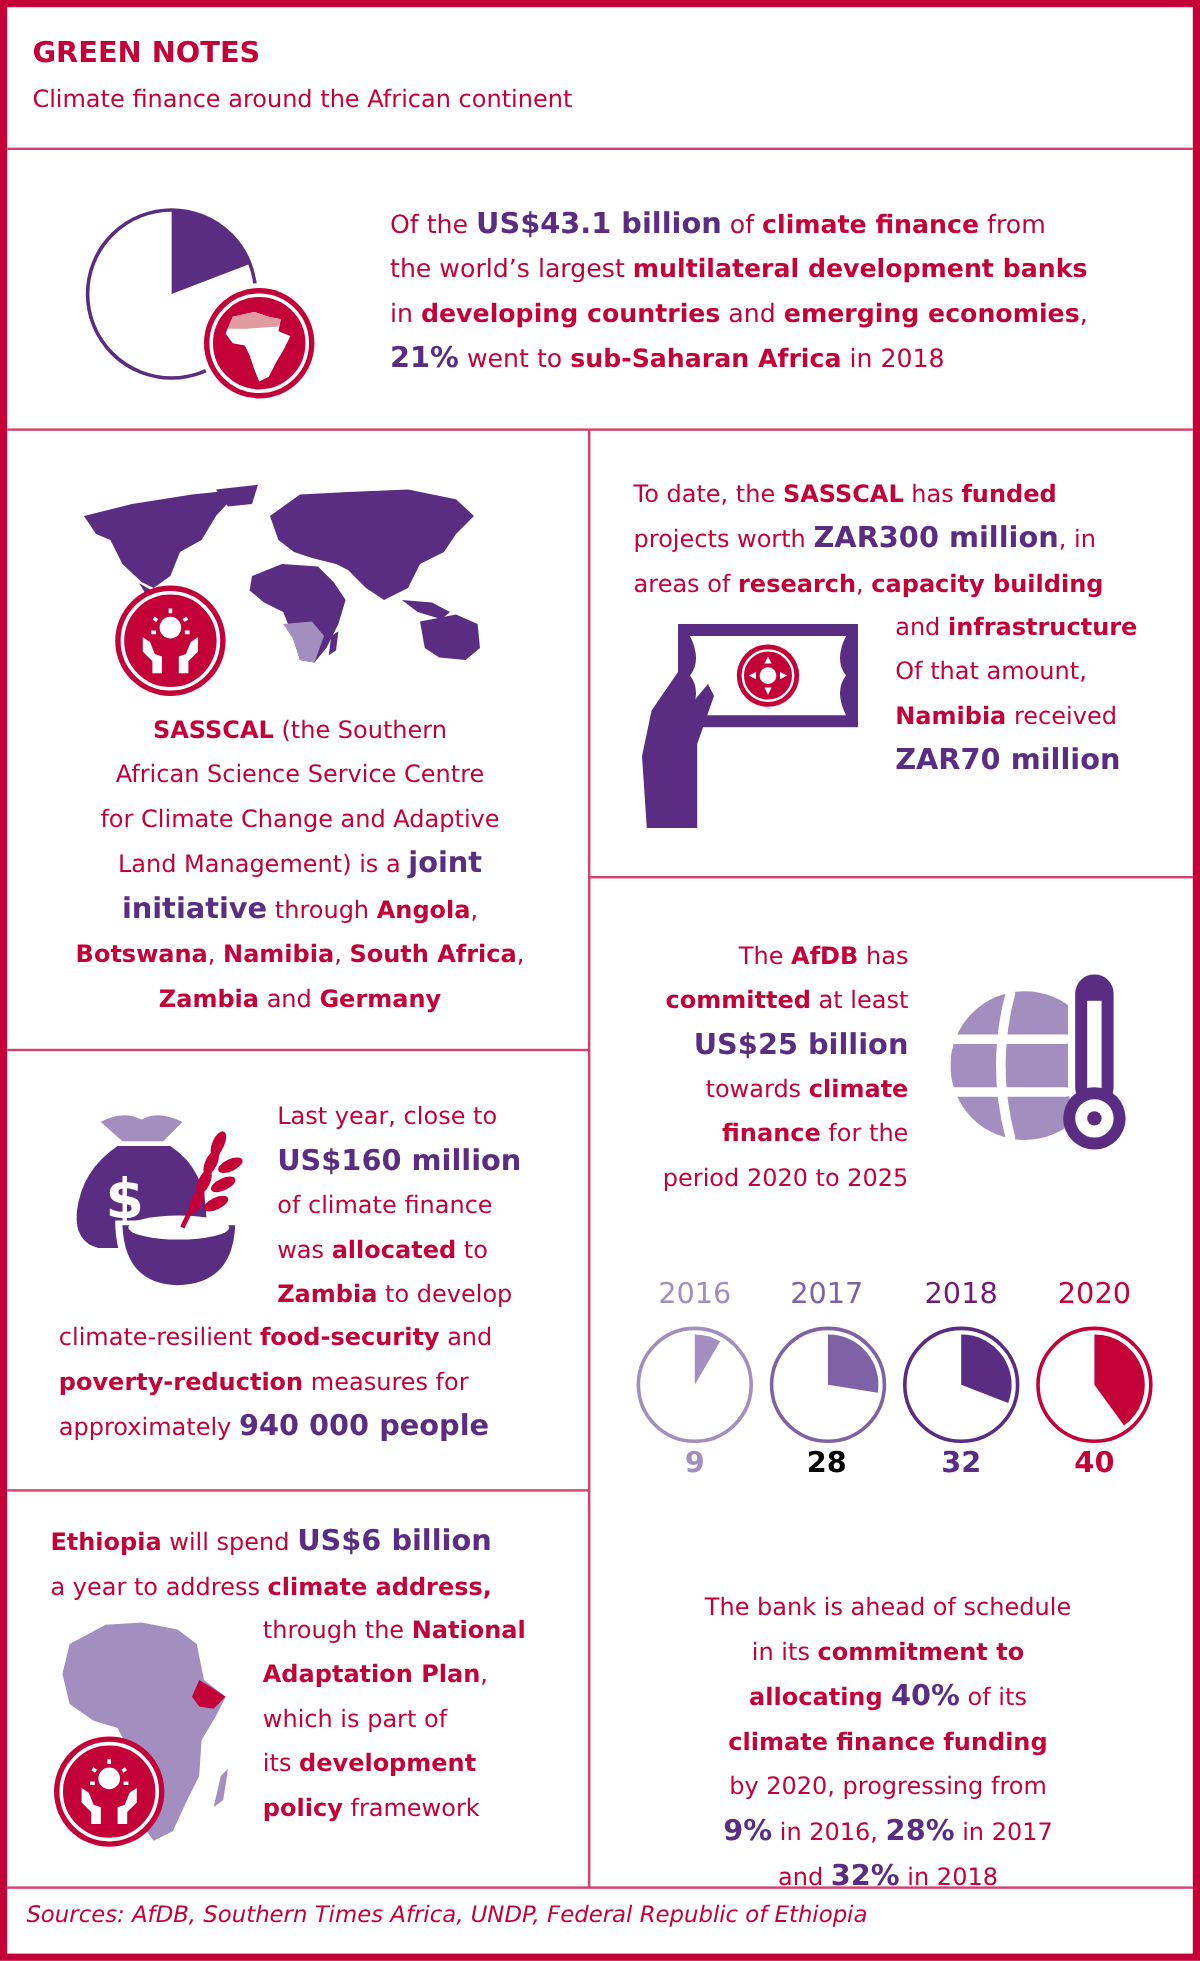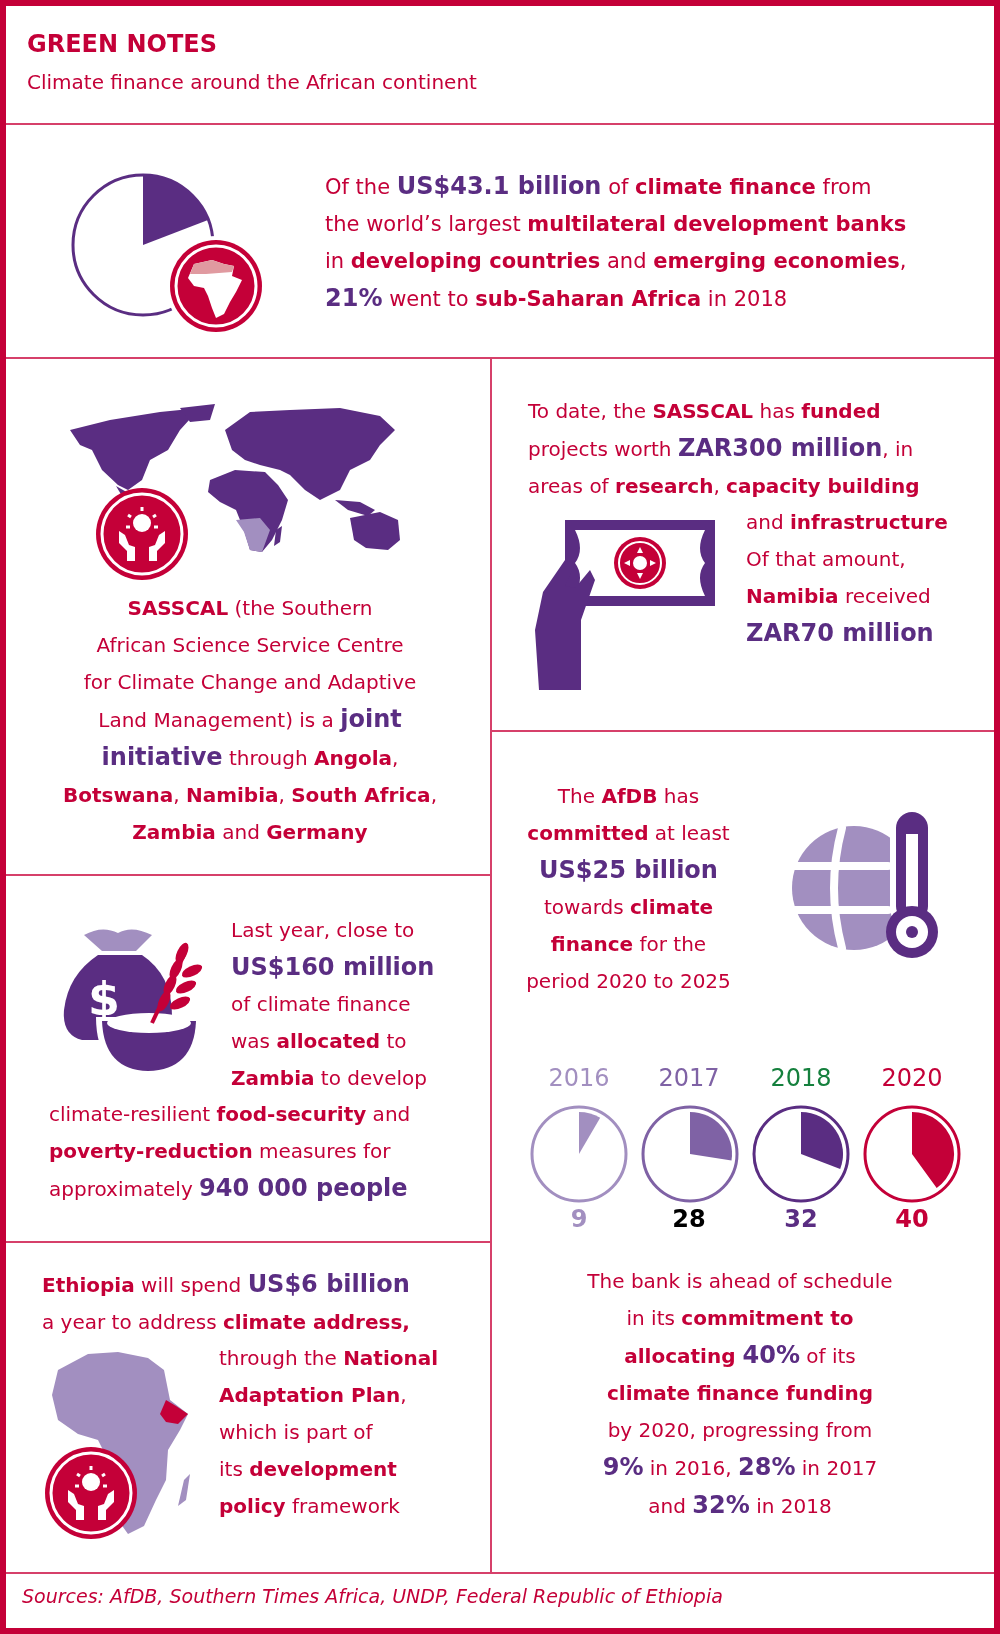--- a/index.html
+++ b/index.html
@@ -6,21 +6,21 @@
   html, body { width: 1000px; height: 1634px; background: #fff; overflow: hidden; }
   body { font-family: "DejaVu Sans", sans-serif; color: #c40038; }
   .frame { position: absolute; left: 0; top: 0; width: 1000px; height: 1634px; border: 6px solid #c40038; }
   .hline { position: absolute; height: 2px; background: #d6406a; }
   .vline { position: absolute; width: 2px; background: #d6406a; }
   .b { font-weight: bold; }
   .p { color: #5a2d82; font-weight: bold; }
   .big { font-size: 24px; }
   .txt { position: absolute; font-size: 20px; line-height: 37px; }
   .center { text-align: center; }
-  .right { text-align: center; }
+  .right { text-align: right; }
   #title { position: absolute; left: 27px; top: 30px; font-size: 24px; font-weight: bold; }
   #subtitle { position: absolute; left: 27px; top: 70px; font-size: 20px; }
   #footer { position: absolute; left: 22px; top: 1585px; font-size: 19px; font-style: italic; }
   svg { position: absolute; }
   .year { position: absolute; font-size: 24px; font-weight: normal; width: 110px; text-align: center; }
   .val { position: absolute; font-size: 24px; font-weight: bold; width: 110px; text-align: center; }
 </style>
 </head>
 <body>
 
@@ -142,21 +142,21 @@
   <rect x="98" y="10" width="40" height="110" rx="20" fill="#fff"></rect>
   <rect x="104" y="4" width="32" height="110" rx="16" fill="#5a2d82"></rect>
   <rect x="114" y="26" width="12" height="92" fill="#fff"></rect>
   <circle cx="120" cy="124" r="26" fill="#5a2d82"></circle>
   <circle cx="120" cy="124" r="16" fill="#fff"></circle>
   <circle cx="120" cy="124" r="6" fill="#5a2d82"></circle>
 </svg>
 
 <div class="year" style="left:524px; top:1064px; color:#a28fc0;">2016</div>
 <div class="year" style="left:634px; top:1064px; color:#7f62a5;">2017</div>
-<div class="year" style="left:746px; top:1064px; color:#15803d;">2018</div>
+<div class="year" style="left:746px; top:1064px; color:#701a75;">2018</div>
 <div class="year" style="left:857px; top:1064px; color:#c40038;">2020</div>
 
 <svg style="left:529px; top:1104px;" width="100" height="100" viewBox="0 0 100 100">
   <circle cx="50" cy="50" r="47" fill="none" stroke="#a28fc0" stroke-width="3"></circle>
   <path d="M50 50 L50 8 A42 42 0 0 1 71.2 13.7 Z" fill="#a28fc0"></path>
 </svg>
 <svg style="left:640px; top:1104px;" width="100" height="100" viewBox="0 0 100 100">
   <circle cx="50" cy="50" r="47" fill="none" stroke="#7f62a5" stroke-width="3"></circle>
   <path d="M50 50 L50 8 A42 42 0 0 1 91.5 56.6 Z" fill="#7f62a5"></path>
 </svg>
@@ -167,21 +167,21 @@
 <svg style="left:862px; top:1104px;" width="100" height="100" viewBox="0 0 100 100">
   <circle cx="50" cy="50" r="47" fill="none" stroke="#c40038" stroke-width="3"></circle>
   <path d="M50 50 L50 8 A42 42 0 0 1 74.7 84 Z" fill="#c40038"></path>
 </svg>
 
 <div class="val" style="left:524px; top:1205px; color:#a28fc0;">9</div>
 <div class="val" style="left:634px; top:1205px; color:#000000;">28</div>
 <div class="val" style="left:746px; top:1205px; color:#5a2d82;">32</div>
 <div class="val" style="left:857px; top:1205px; color:#c40038;">40</div>
 
-<div class="txt center" style="left:500px; top:1263px; width:480px;">
+<div class="txt center" style="left:500px; top:1321px; width:480px;">
   <div>The bank is ahead of schedule</div>
   <div><span>in its </span><span class="b">commitment to</span></div>
   <div><span class="b">allocating </span><span class="p big">40%</span><span> of its</span></div>
   <div class="b">climate finance funding</div>
   <div>by 2020, progressing from</div>
   <div><span class="p big">9%</span><span> in 2016, </span><span class="p big">28%</span><span> in 2017</span></div>
   <div><span>and </span><span class="p big">32%</span><span> in 2018</span></div>
 </div>
 
 <svg style="left:62px; top:925px;" width="150" height="160" viewBox="0 0 150 160">

